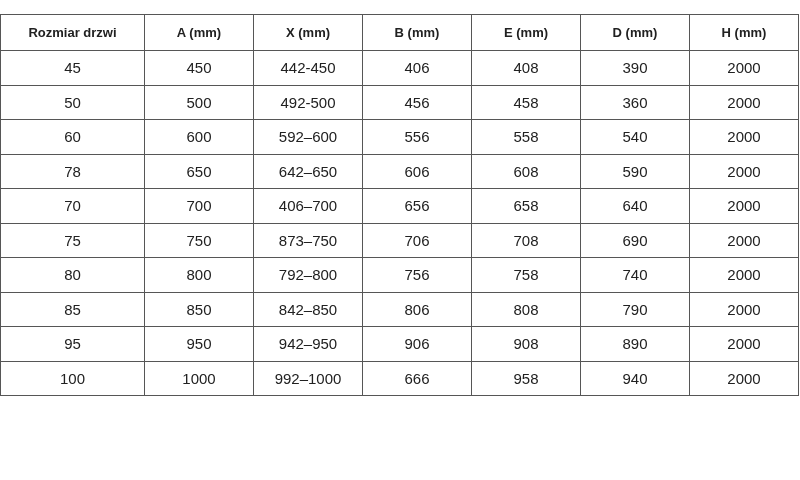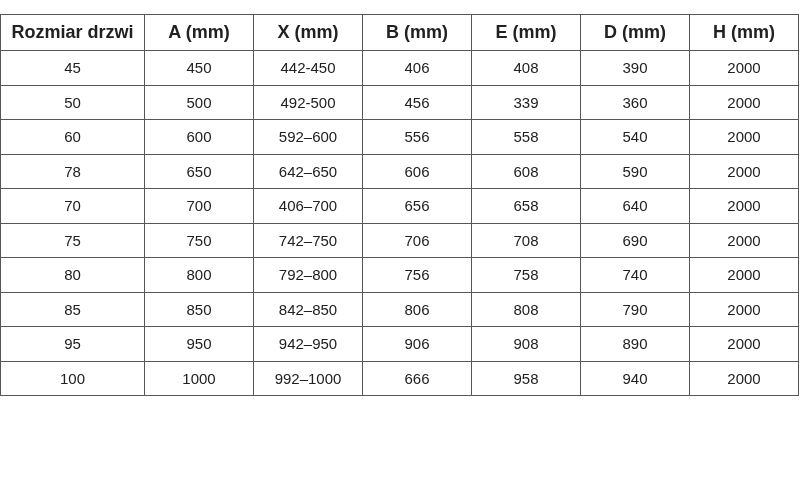--- a/index.html
+++ b/index.html
@@ -33,21 +33,21 @@
     border: 1px solid var(--border-color);
     text-align: center;
     vertical-align: middle;
     color: var(--text-color);
     padding: 0;
     white-space: nowrap;
     overflow: hidden;
   }
   table.size-table thead th {
     height: 36px;
-    font-size: 18px;
+    font-size: 13px;
     font-weight: bold;
   }
   table.size-table tbody td {
     height: 34.5px;
     font-size: 15px;
     font-weight: normal;
   }
 </style>
 </head>
 <body>
@@ -82,21 +82,21 @@
           <td>406</td>
           <td>408</td>
           <td>390</td>
           <td>2000</td>
         </tr>
         <tr>
           <td>50</td>
           <td>500</td>
           <td>492-500</td>
           <td>456</td>
-          <td>339</td>
+          <td>458</td>
           <td>360</td>
           <td>2000</td>
         </tr>
         <tr>
           <td>60</td>
           <td>600</td>
           <td>592–600</td>
           <td>556</td>
           <td>558</td>
           <td>540</td>
@@ -116,21 +116,21 @@
           <td>700</td>
           <td>406–700</td>
           <td>656</td>
           <td>658</td>
           <td>640</td>
           <td>2000</td>
         </tr>
         <tr>
           <td>75</td>
           <td>750</td>
-          <td>742–750</td>
+          <td>873–750</td>
           <td>706</td>
           <td>708</td>
           <td>690</td>
           <td>2000</td>
         </tr>
         <tr>
           <td>80</td>
           <td>800</td>
           <td>792–800</td>
           <td>756</td>

